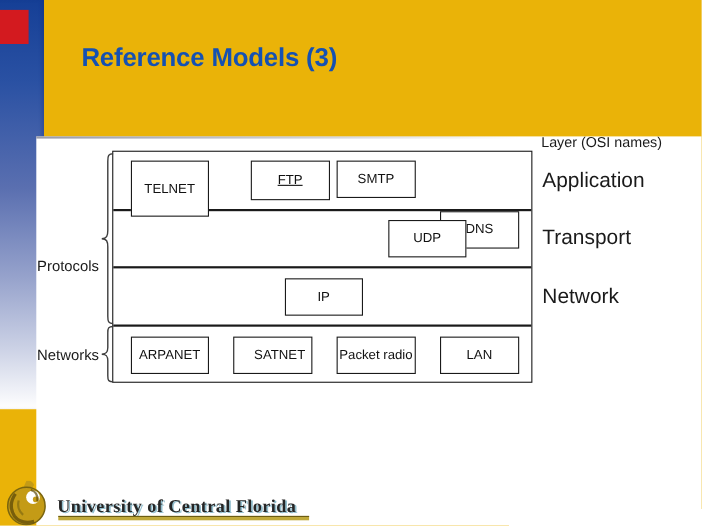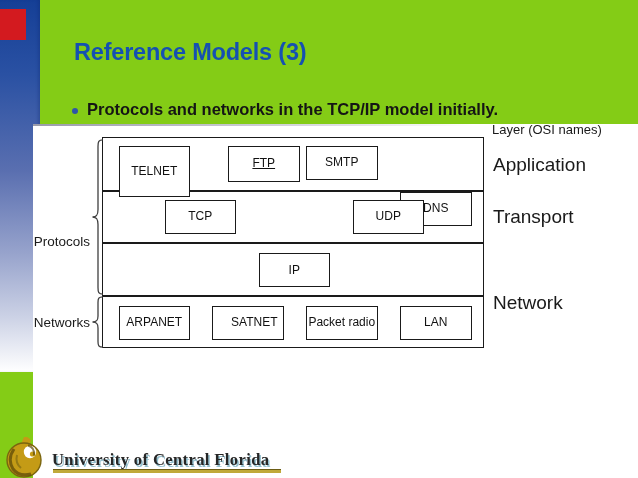--- a/index.html
+++ b/index.html
@@ -1,17 +1,17 @@
 <!DOCTYPE html>
 <html><head>
 <meta charset="utf-8">
 <style>
   html,body{margin:0;padding:0;background:#ffffff;}
   #stage{
-    position:relative;width:638px;height:478px;background:#84cc16;overflow:hidden;
+    position:relative;width:638px;height:478px;background:#eab308;overflow:hidden;
     font-family:"Liberation Sans",sans-serif;
   }
   
   #sidebar-bar{
     position:absolute;left:0;top:0;width:40px;height:372px;
     background:linear-gradient(180deg,#153f96 0%,#2a51a3 20%,#5a6fb0 46%,#97a3cc 68%,#cbd1e5 85%,#ffffff 100%);
     box-shadow:inset -3px 0 3px -1px rgba(15,40,110,0.28);
   }
   #accent-red-box{position:absolute;left:0;top:9px;width:26px;height:31px;background:#d31a1f;}
   
@@ -52,45 +52,40 @@
 
   <div id="sidebar-bar"></div>
   <div id="accent-red-box"></div>
 
   <div id="content-panel">
     <div id="panel-top-edge"></div>
   </div>
 
   <div id="page-title">Reference Models (3)</div>
 
-  <div id="bullet-line">
-    <div id="bullet-dot"></div>
-    <div id="bullet-text">Protocols and networks in the TCP/IP model initially.</div>
-  </div>
 
   <div id="layer-header">Layer (OSI names)</div>
 
   <div id="diagram-box">
       <div class="row-divider" style="top: 52.2px;"></div>
       <div class="row-divider" style="top: 104.2px;"></div>
       <div class="row-divider" style="top: 157.2px;"></div>
       <div class="proto-box" style="left: 15.5px; top: 7.5px; width: 71.5px; height: 51px;">TELNET</div>
       <div class="proto-box" style="left: 125px; top: 7.5px; width: 71.5px; height: 36px; text-decoration: underline;">FTP</div>
       <div class="proto-box" style="left: 203px; top: 7.5px; width: 71.5px; height: 34px;">SMTP</div>
       <div class="proto-box" style="left: 297px; top: 7.5px; width: 71.5px; height: 34px; margin-top: 46px;">DNS</div>
       <div class="layer-label" style="top: 19.5px;">
         <div>Application</div>
       </div>
-      <div class="proto-box" style="left: 61.5px; top: 61.5px; width: 71.5px; height: 34px;">TCP</div>
       <div class="proto-box" style="left: 249.5px; top: 61.5px; width: 71.5px; height: 34px;">UDP</div>
       <div class="layer-label" style="top: 72px;">
         <div>Transport</div>
       </div>
       <div class="proto-box" style="left: 155.5px; top: 115px; width: 71.5px; height: 34px;">IP</div>
-      <div class="layer-label" style="top: 124.5px; margin-top: 33px;">
+      <div class="layer-label" style="top: 124.5px;">
         <div>Network</div>
       </div>
       <div class="proto-box" style="left: 15.5px; top: 167.5px; width: 71.5px; height: 34px;">ARPANET</div>
       <div class="proto-box" style="left: 109px; top: 167.5px; width: 71.5px; height: 34px; padding-left: 14px;">SATNET</div>
       <div class="proto-box" style="left: 203px; top: 167.5px; width: 71.5px; height: 34px;">Packet radio</div>
       <div class="proto-box" style="left: 297px; top: 167.5px; width: 71.5px; height: 34px;">LAN</div>
     </div>
 
   <div id="protocols-label" class="group-label">Protocols</div>
   <div id="networks-label" class="group-label">Networks</div>

